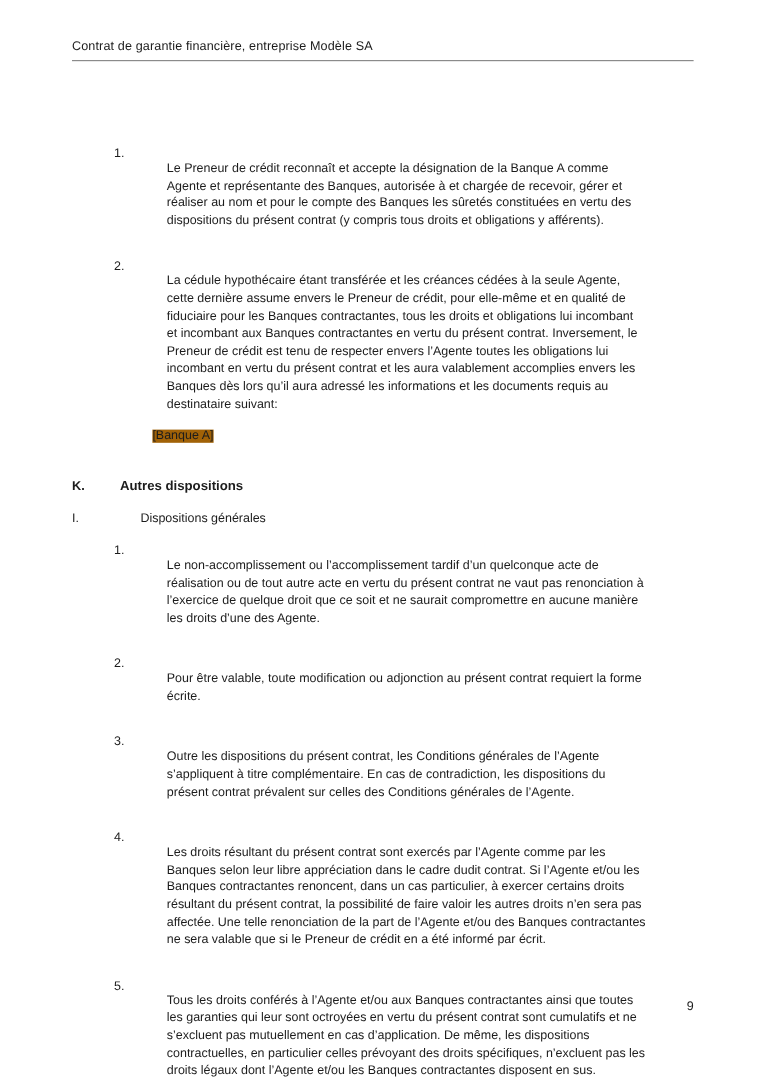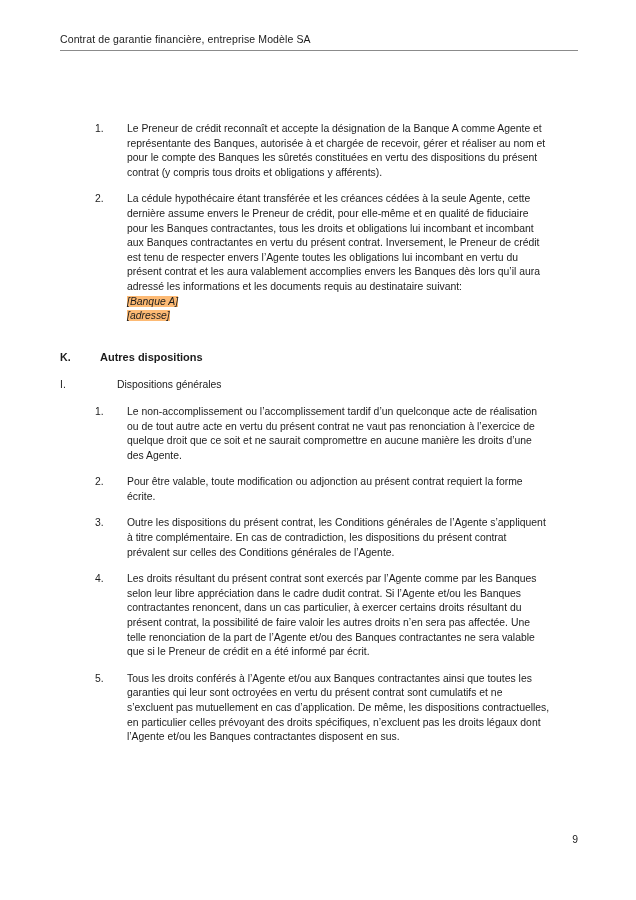--- a/index.html
+++ b/index.html
@@ -59,34 +59,33 @@
     font-size: 10.4px;
     line-height: 14.6px;
     text-align: left;
   }
   .clause-body {
     flex: 1 1 auto;
     font-size: 10.4px;
     line-height: 14.6px;
   }
   .clause p {
-    margin: 0;
+    margin: 12px;
   }
 
   
   .level1 {
     margin-left: 95px;
     width: 455px;
   }
 
   
   .highlight {
-    background: #fdba74;
+    background: #a16207;
     display: inline;
-    font-style: italic;
   }
   .ph-line {
     font-size: 10.4px;
     line-height: 14.6px;
   }
 
   
   .section-head {
     display: flex;
     align-items: flex-start;
@@ -153,21 +152,20 @@
       <div class="clause-body">
         <p>Le Preneur de crédit reconnaît et accepte la désignation de la Banque A comme Agente et représentante des Banques, autorisée à et chargée de recevoir, gérer et réaliser au nom et pour le compte des Banques les sûretés constituées en vertu des dispositions du présent contrat (y compris tous droits et obligations y afférents).</p>
       </div>
     </div>
 
     <div class="clause level1">
       <div class="clause-num">2.</div>
       <div class="clause-body">
         <p>La cédule hypothécaire étant transférée et les créances cédées à la seule Agente, cette dernière assume envers le Preneur de crédit, pour elle-même et en qualité de fiduciaire pour les Banques contractantes, tous les droits et obligations lui incombant et incombant aux Banques contractantes en vertu du présent contrat. Inversement, le Preneur de crédit est tenu de respecter envers l’Agente toutes les obligations lui incombant en vertu du présent contrat et les aura valablement accomplies envers les Banques dès lors qu’il aura adressé les informations et les documents requis au destinataire suivant:</p>
         <div class="ph-line"><span class="highlight">[Banque A]</span></div>
-        <div class="ph-line"><span class="highlight">[adresse]</span></div>
       </div>
     </div>
 
     <div class="section-head">
       <div class="sec-num">K.</div>
       <div class="sec-title">Autres dispositions</div>
     </div>
 
     <div class="subsection-head">
       <div class="sub-num">I.</div>

